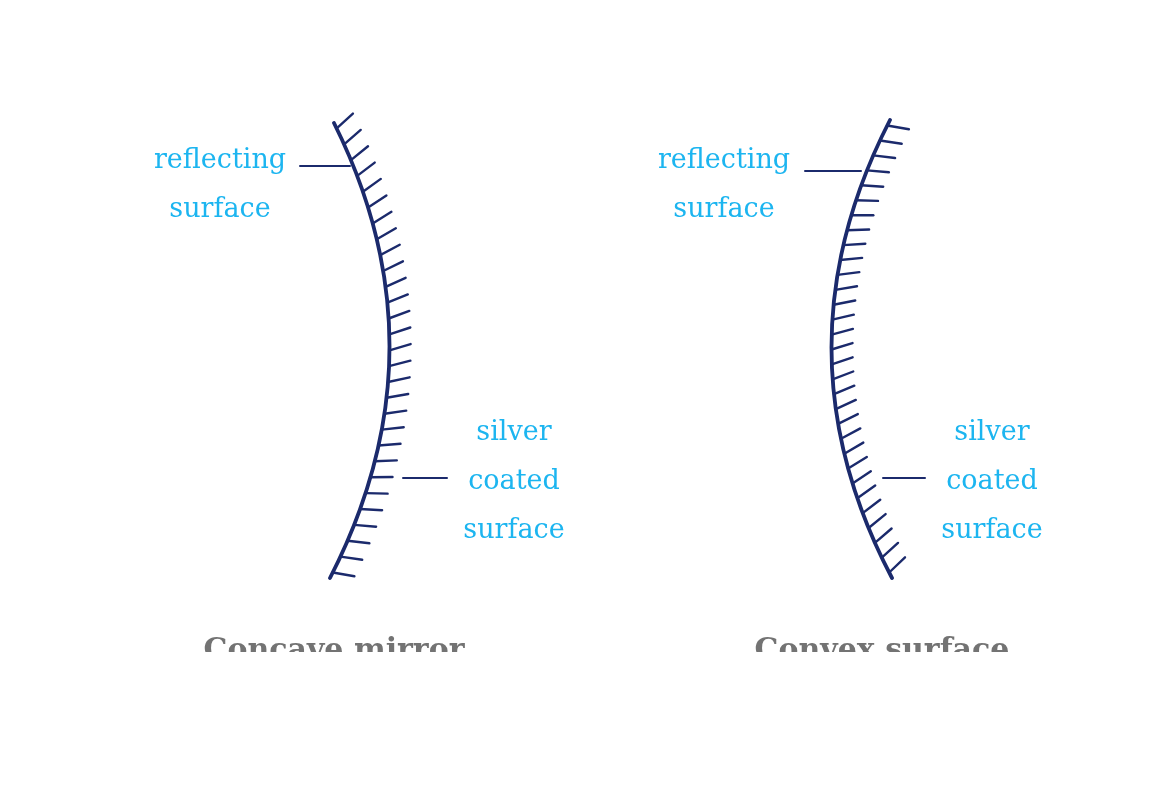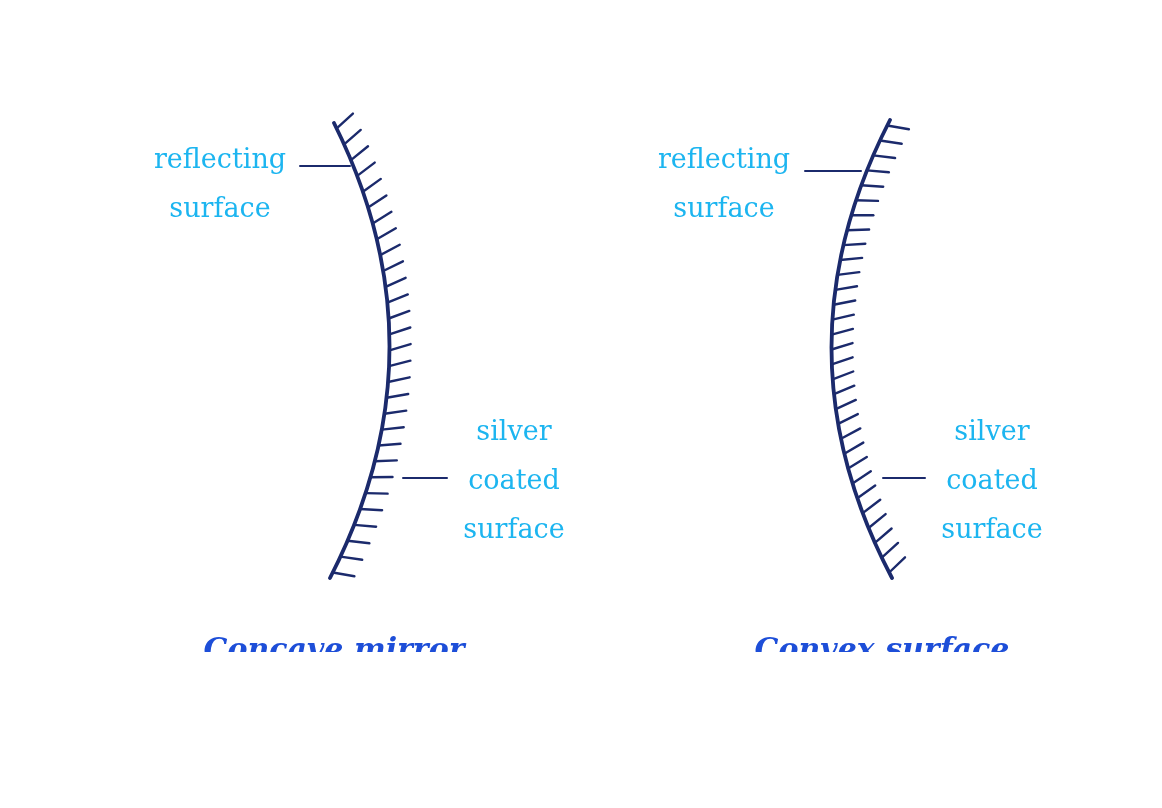--- a/index.html
+++ b/index.html
@@ -17,25 +17,24 @@
   .label {
     position: absolute;
     text-align: center;
     color: #1cb5f0;
     font-size: 27px;
     line-height: 49px;
   }
   .title {
     position: absolute;
     text-align: center;
-    color: #1d4ed8;
+    color: #737373;
     font-size: 30px;
     line-height: 34px;
     font-weight: bold;
-    font-style: italic;
   }
 </style>
 </head>
 <body>
 
 <div class="canvas">
 
   <svg width="1162" height="808" viewBox="0 0 1162 808">
     <g fill="none" stroke-linecap="round" stroke="#1b2a6c">
 

